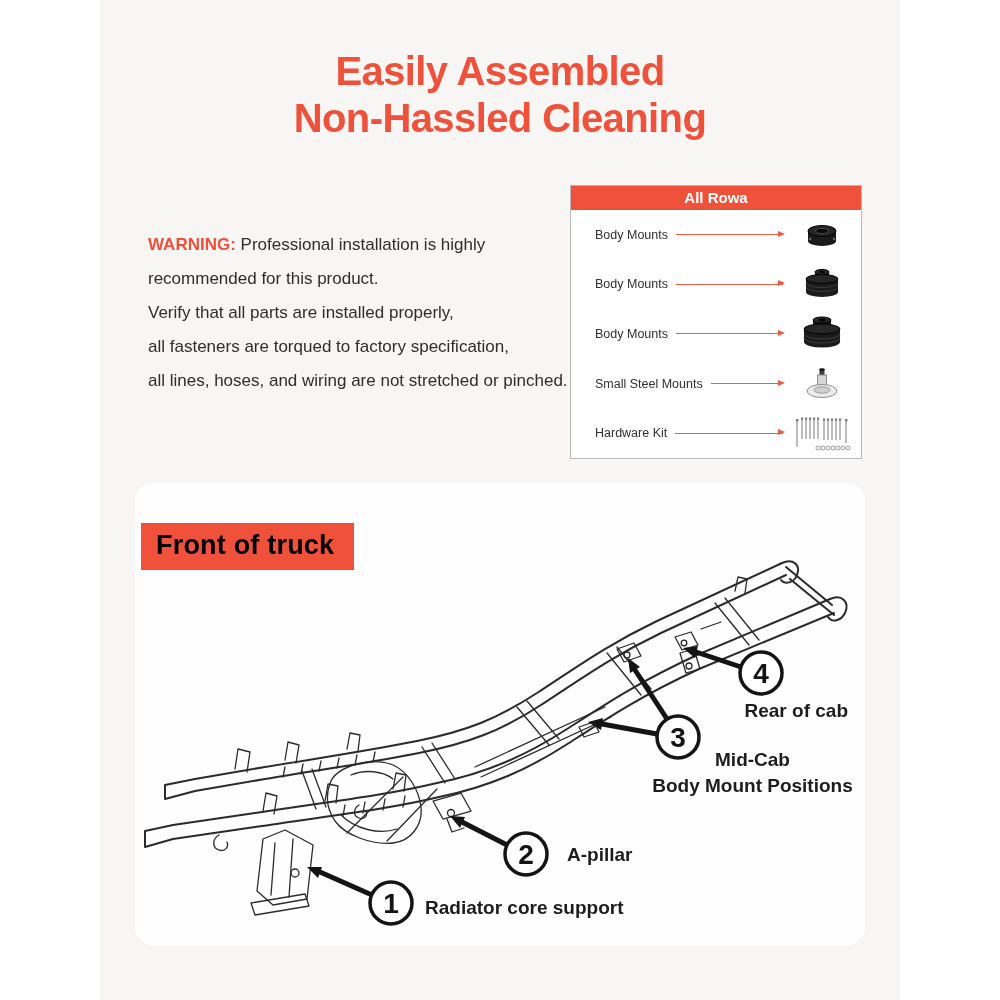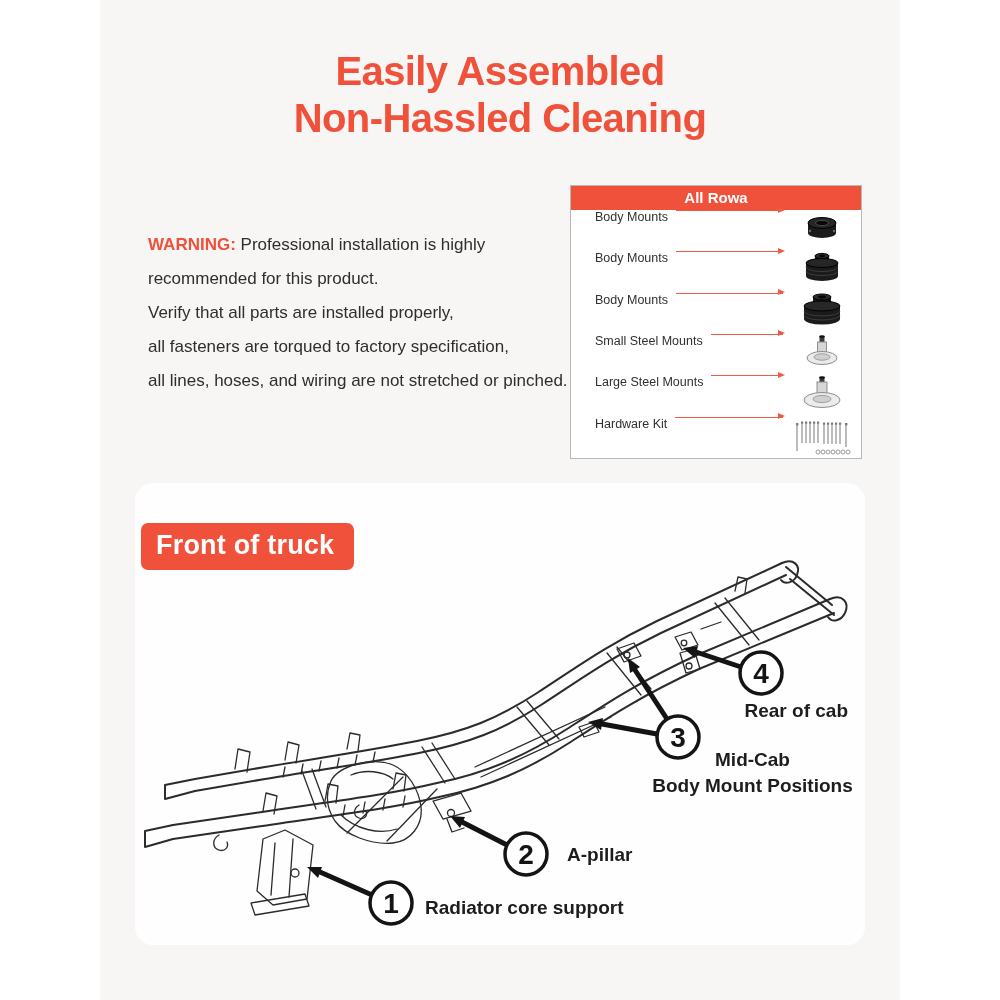--- a/index.html
+++ b/index.html
@@ -14,33 +14,33 @@
   .warning{position:absolute;left:48px;top:236px;width:440px;font-size:17px;color:#2e2e2e;}
   .warning p{margin:0 0 16px 0;line-height:18px;}
   .warn-label{color:#f0513b;font-weight:bold;}
 
   
   .parts-box{position:absolute;left:470px;top:185px;width:292px;height:274px;
              background:#ffffff;border:1px solid #b9b9b9;box-sizing:border-box;}
   .box-header{height:24px;line-height:24px;background:#f0513b;color:#ffffff;
               font-size:15px;font-weight:bold;text-align:center;}
   .box-rows{display:flex;flex-direction:column;height:248px;}
-  .part-row{flex:1;display:flex;align-items:flex-start;padding:0 10px 0 24px;}
+  .part-row{flex:1;display:flex;align-items:center;padding:0 10px 0 24px;}
   .part-label{font-size:12.5px;color:#303030;white-space:nowrap;}
   .part-arrow{flex:1;margin:0 10px 0 8px;height:0;border-top:1.5px solid #ee5b45;position:relative;}
   .part-arrow:after{content:"";position:absolute;right:-2px;top:-4.5px;width:0;height:0;
       border-left:7px solid #ee5b45;border-top:3.5px solid transparent;border-bottom:3.5px solid transparent;}
   .part-icon{width:58px;display:flex;justify-content:center;align-items:center;}
 
   
   .panel{position:absolute;left:35px;top:483px;width:730px;height:462px;background:#fefefe;
          border-radius:18px;}
   .truck-svg{position:absolute;left:0;top:0;}
-  .front-badge{position:absolute;left:6px;top:40px;background:#f0513b;color:#ffffff;
-               font-size:27px;font-weight:bold;padding:7px 20px 9px 15px;letter-spacing:0.2px;border-radius:7px;}
+  .front-badge{position:absolute;left:6px;top:40px;background:#f0513b;color:#000000;
+               font-size:27px;font-weight:bold;padding:7px 20px 9px 15px;letter-spacing:0.2px;}
   .co-label{position:absolute;font-size:19px;font-weight:bold;color:#1d1d1d;white-space:nowrap;}
   #co4-label{left:553px;top:217px;width:160px;text-align:right;}
   #co3-label{left:495px;top:264px;width:245px;text-align:center;line-height:26px;}
   #co2-label{left:432px;top:361px;}
   #co1-label{left:290px;top:414px;}
   .conum{font-family:"Liberation Sans","DejaVu Sans",sans-serif;font-size:28px;font-weight:bold;fill:#141414;}
 </style>
 </head>
 <body>
 
@@ -111,33 +111,20 @@
           <svg width="56" height="34" viewBox="0 0 56 34">
             <rect x="25.5" y="2" width="5" height="7" fill="#3a3a3a"></rect>
             <ellipse cx="28" cy="2.5" rx="2.8" ry="1.2" fill="#111"></ellipse>
             <rect x="23.5" y="8" width="9" height="14" fill="#d6d6d6" stroke="#8d8d8d"></rect>
             <ellipse cx="28" cy="24" rx="15" ry="6.5" fill="#ebebeb" stroke="#8d8d8d"></ellipse>
             <ellipse cx="28" cy="23" rx="8" ry="3.2" fill="#cfcfcf" stroke="#9e9e9e"></ellipse>
           </svg>
         </span>
       </div>
 
-      <div class="part-row">
-        <span class="part-label">Large Steel Mounts</span>
-        <span class="part-arrow"></span>
-        <span class="part-icon">
-          <svg width="56" height="36" viewBox="0 0 56 36">
-            <rect x="25.5" y="2" width="5" height="6" fill="#3a3a3a"></rect>
-            <ellipse cx="28" cy="2.5" rx="3" ry="1.3" fill="#111"></ellipse>
-            <rect x="23" y="7" width="10" height="15" fill="#d6d6d6" stroke="#8d8d8d"></rect>
-            <ellipse cx="28" cy="25" rx="18" ry="7.5" fill="#ebebeb" stroke="#8d8d8d"></ellipse>
-            <ellipse cx="28" cy="24" rx="9" ry="3.6" fill="#cfcfcf" stroke="#9e9e9e"></ellipse>
-          </svg>
-        </span>
-      </div>
 
 
       <div class="part-row">
         <span class="part-label">Hardware Kit</span>
         <span class="part-arrow"></span>
         <span class="part-icon">
           <svg width="58" height="40" viewBox="0 0 58 40">
             <g stroke="#8f8f8f" stroke-width="1.2">
               <path d="M4,8 V34 M9,6 V26 M13,6 V26 M17,6 V26 M21,6 V26 M25,6 V26
                        M31,7 V27 M35,7 V27 M39,7 V27 M43,7 V27 M47,7 V27 M53,8 V30"></path>

